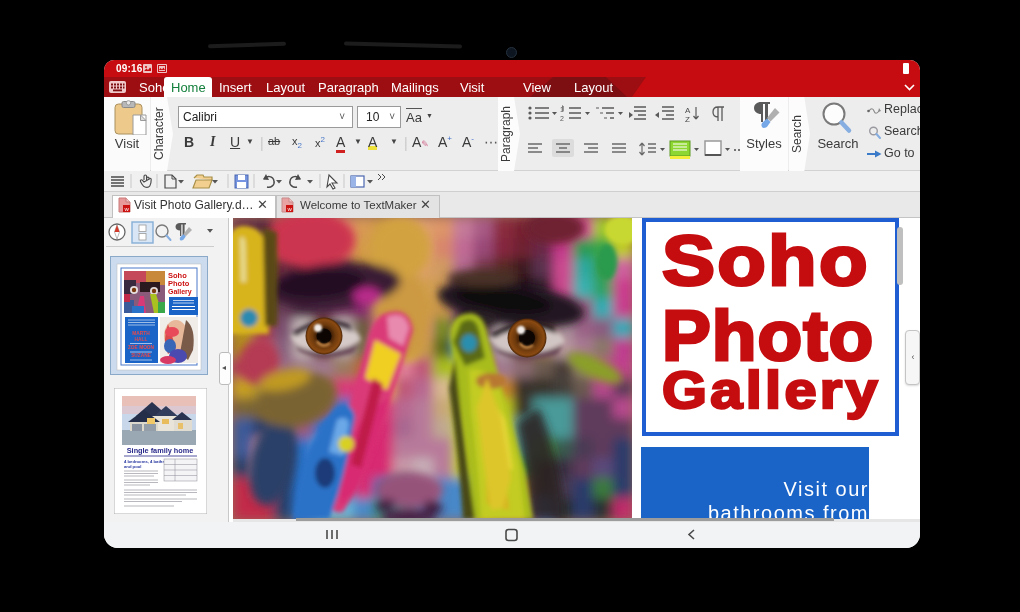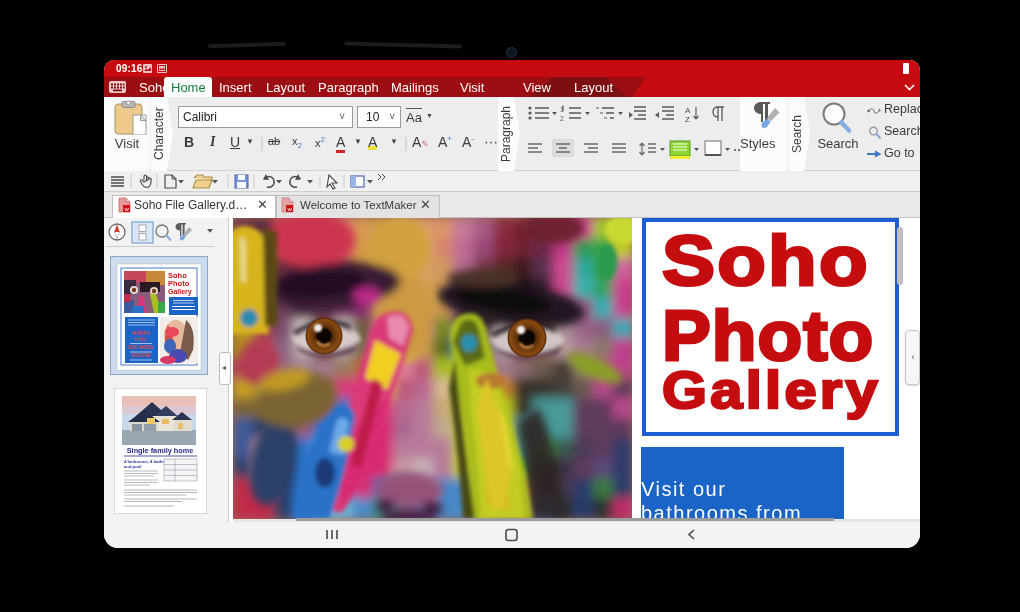--- a/index.html
+++ b/index.html
@@ -159,21 +159,21 @@
     </g>
   </svg>
 
   <div class="abs" style="left:636px;top:37px;width:48px;height:74px;background:#fcfcfc"></div>
   <svg class="abs" style="left:648px;top:41px" width="28" height="30" viewBox="0 0 28 30">
     <path d="M9 1c-4 0-7 2.5-7 6s3 6 7 6v-12z" fill="#5a5a5a"></path>
     <path d="M9 1h9v2h-2v18h-3V3h-2v18H9z" fill="#5a5a5a"></path>
     <path d="M23 7l-8 10 3.5 3.5 9-9z" fill="#b0b0b0"></path>
     <path d="M15 17.5l-4.5 4c-2 2-1 5.5 1.2 5.5 2 0 3.8-1.2 4.6-3l2.2-3z" fill="#76a8e8"></path>
   </svg>
-  <div class="abs" style="left:636px;top:76px;width:48px;text-align:left;font-size:13px;color:#3a3a3a">Styles</div>
+  <div class="abs" style="left:636px;top:76px;width:48px;text-align:center;font-size:13px;color:#3a3a3a">Styles</div>
 
   <div class="abs" style="left:685px;top:37px;width:21px;height:74px;background:#fcfcfc;clip-path:polygon(0 0,73% 0,100% 50%,73% 100%,0 100%)"></div>
   <div class="vlabel abs" style="left:685px;top:37px;width:16px;height:74px;line-height:16px">Search</div>
 
   <svg class="abs" style="left:716px;top:42px" width="34" height="32" viewBox="0 0 34 32">
     <circle cx="14" cy="12" r="10.5" fill="#fdfdfd" stroke="#7a7a7a" stroke-width="2"></circle>
     <path d="M21.5 20.5l7.5 8" stroke="#86aee0" stroke-width="4.5" stroke-linecap="round"></path>
   </svg>
   <div class="abs" style="left:706px;top:76px;width:56px;text-align:center;font-size:13px;color:#3a3a3a">Search</div>
 
@@ -236,21 +236,21 @@
 
   <div class="abs" style="left:0;top:132px;width:816px;height:26px;background:#e9e9e9;border-bottom:1px solid #c4c4c4"></div>
   <div class="abs" style="left:172px;top:135px;width:164px;height:23px;background:#e3e3e3;border:1px solid #c0c0c0;border-bottom:none"></div>
   <div class="abs" style="left:8px;top:135px;width:164px;height:23px;background:#fff;border:1px solid #c0c0c0;border-bottom:none"></div>
   <svg class="abs" style="left:14px;top:137px" width="13" height="16" viewBox="0 0 13 16">
     <path d="M1 1h7l4 4v10H1z" fill="#e89a9a" stroke="#c87a7a"></path>
         <path d="M8 1v4h4" fill="#f2c0c0" stroke="#c87a7a"></path>
     <rect x="5" y="8" width="7" height="7" fill="#cc1111"></rect>
         <text x="6.5" y="14" font-size="6" fill="#fff">w</text>
   </svg>
-  <div class="abs" style="left:30px;top:138px;font-size:12px;color:#333;width:120px;overflow:hidden;white-space:nowrap">Soho File Gallery.d…</div>
+  <div class="abs" style="left:30px;top:138px;font-size:12px;color:#333;width:120px;overflow:hidden;white-space:nowrap">Visit Photo Gallery.d…</div>
   <div class="abs" style="left:153px;top:137px;font-size:13px;color:#444">✕</div>
   <svg class="abs" style="left:177px;top:137px" width="13" height="16" viewBox="0 0 13 16">
     <path d="M1 1h7l4 4v10H1z" fill="#e8a2a2" stroke="#c88a8a"></path>
         <path d="M8 1v4h4" fill="#f2c6c6" stroke="#c88a8a"></path>
     <rect x="5" y="8" width="7" height="7" fill="#cc1111"></rect>
         <text x="6.5" y="14" font-size="6" fill="#fff">w</text>
   </svg>
   <div class="abs" style="left:196px;top:139px;font-size:11.5px;color:#3a3a3a;width:117px;overflow:hidden;white-space:nowrap">Welcome to TextMaker.t…</div>
   <div class="abs" style="left:316px;top:137px;font-size:13px;color:#444">✕</div>
 
@@ -769,21 +769,21 @@
   </svg>
   </div>
 
   <div class="abs" style="left:538px;top:158px;width:257px;height:218px;border:4px solid #1e5ed2;background:#fff"></div>
   <div class="abs" style="left:558px;top:163px;width:250px;color:#c50d10;font-weight:bold;font-family:'Liberation Sans',sans-serif">
     <div style="font-size:71px;letter-spacing:2px;line-height:75px;-webkit-text-stroke:3px #c50d10;transform:scaleX(1.12);transform-origin:0 0">Soho</div>
     <div style="font-size:71px;letter-spacing:1px;line-height:62px;margin-top:7px;-webkit-text-stroke:3px #c50d10;transform:scaleX(1.03);transform-origin:0 0">Photo</div>
     <div style="font-size:52px;letter-spacing:3px;line-height:61px;margin-top:-7px;-webkit-text-stroke:2.4px #c50d10;transform:scaleX(1.11);transform-origin:0 0">Gallery</div>
   </div>
 
-  <div class="abs" style="left:537px;top:387px;width:203px;height:72px;background:#1a64c8;color:#fff;text-align:left;font-size:20px;letter-spacing:1.5px">
+  <div class="abs" style="left:537px;top:387px;width:228px;height:72px;background:#1a64c8;color:#fff;text-align:right;font-size:20px;letter-spacing:1.5px">
     <div style="margin-top:30px;line-height:25px">Visit our</div>
     <div style="line-height:22px">bathrooms from</div>
   </div>
 
   <div class="abs" style="left:793px;top:167px;width:6px;height:58px;background:#bfbfbf;border-radius:3px;z-index:4"></div>
   <div class="abs" style="left:129px;top:459px;width:773px;height:3px;background:#e6e6e6"></div>
   <div class="abs" style="left:192px;top:458px;width:538px;height:3px;background:#9c9c9c"></div>
 
   <div class="abs" style="left:801px;top:270px;width:15px;height:55px;background:#f6f6f6;border:1px solid #c4c4c4;border-radius:4px;box-shadow:0 1px 2px rgba(0,0,0,.15)"></div>
   <div class="abs" style="left:806px;top:292px;width:6px;text-align:center;font-size:9px;color:#555">‹</div>

